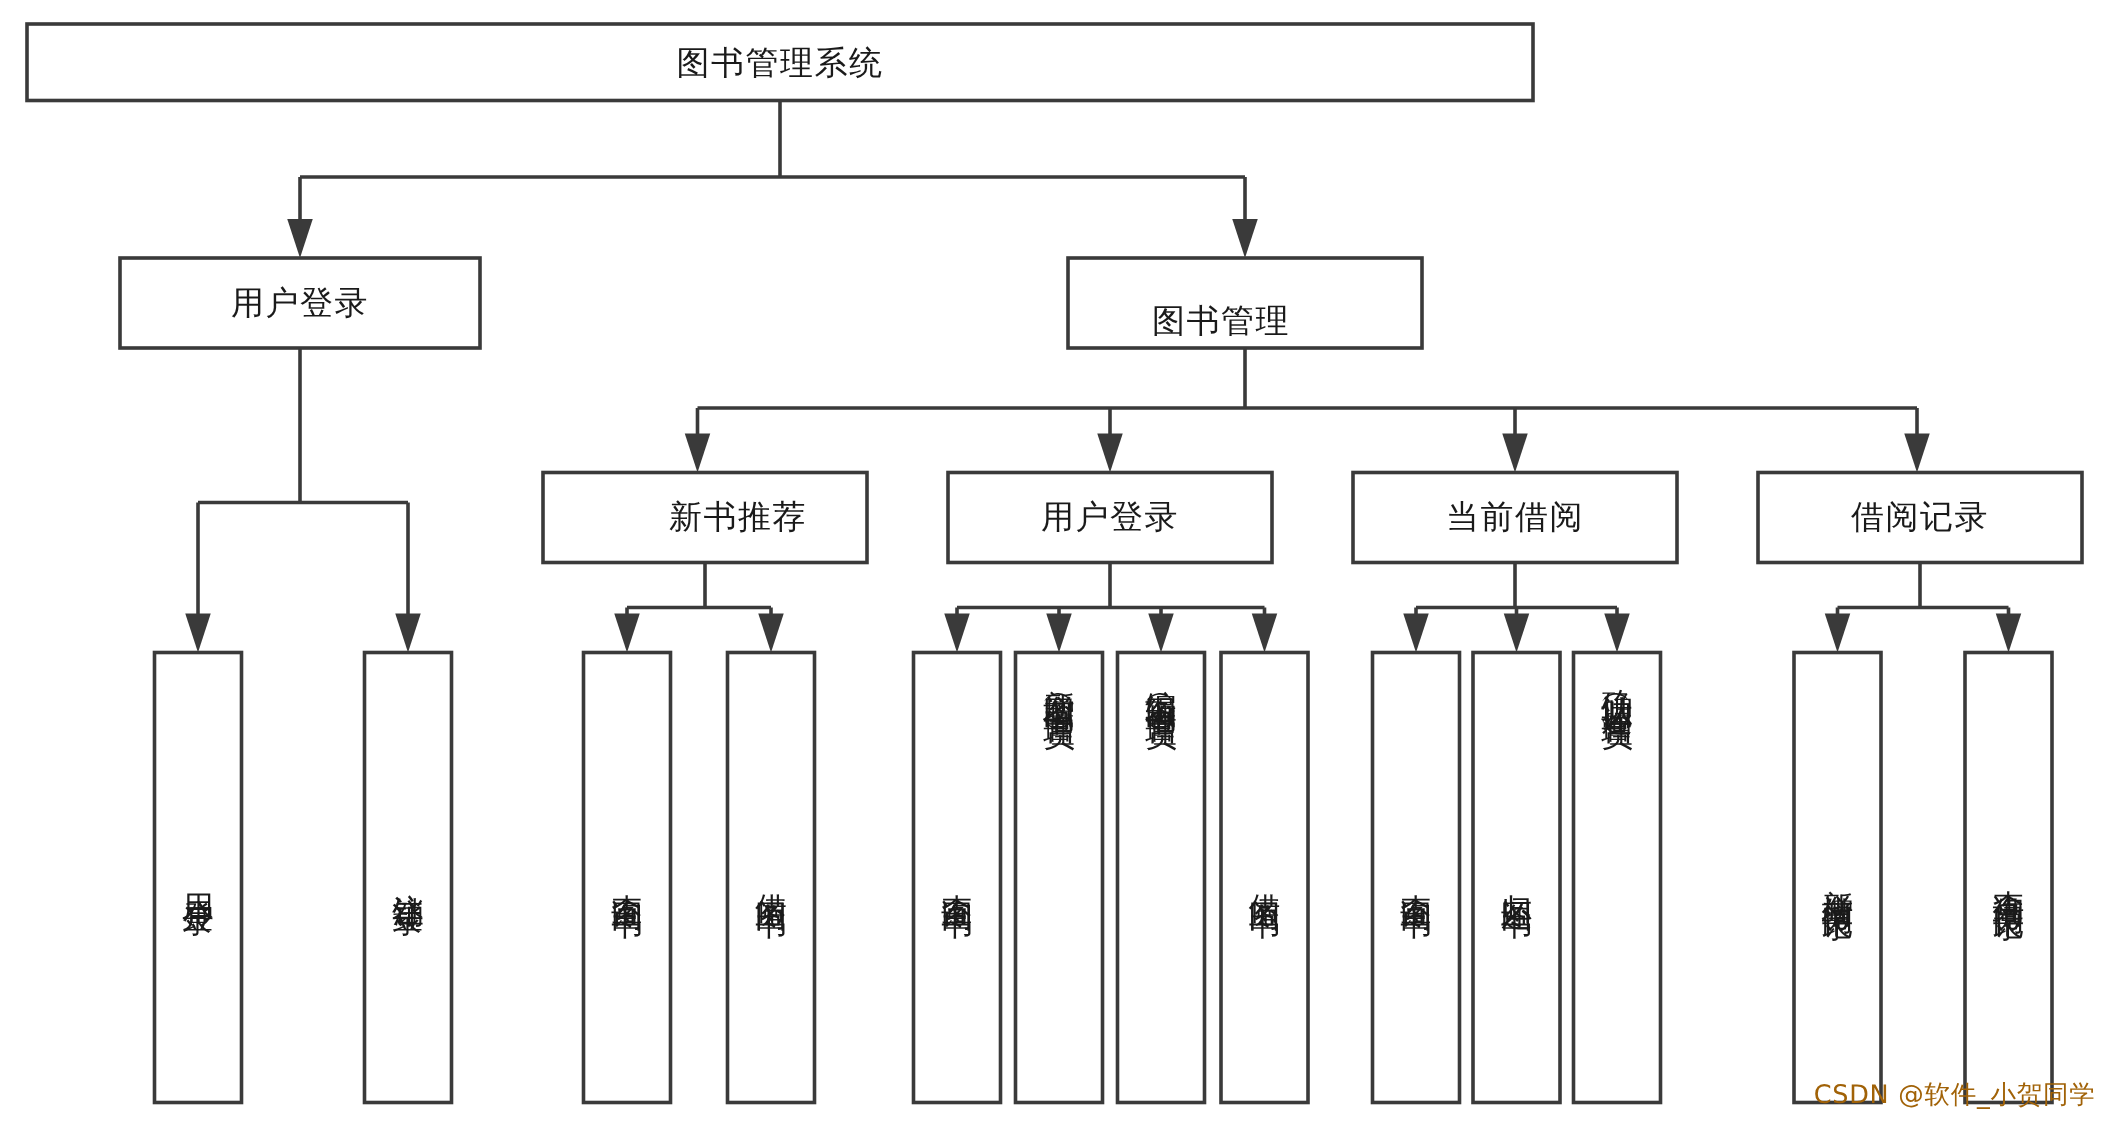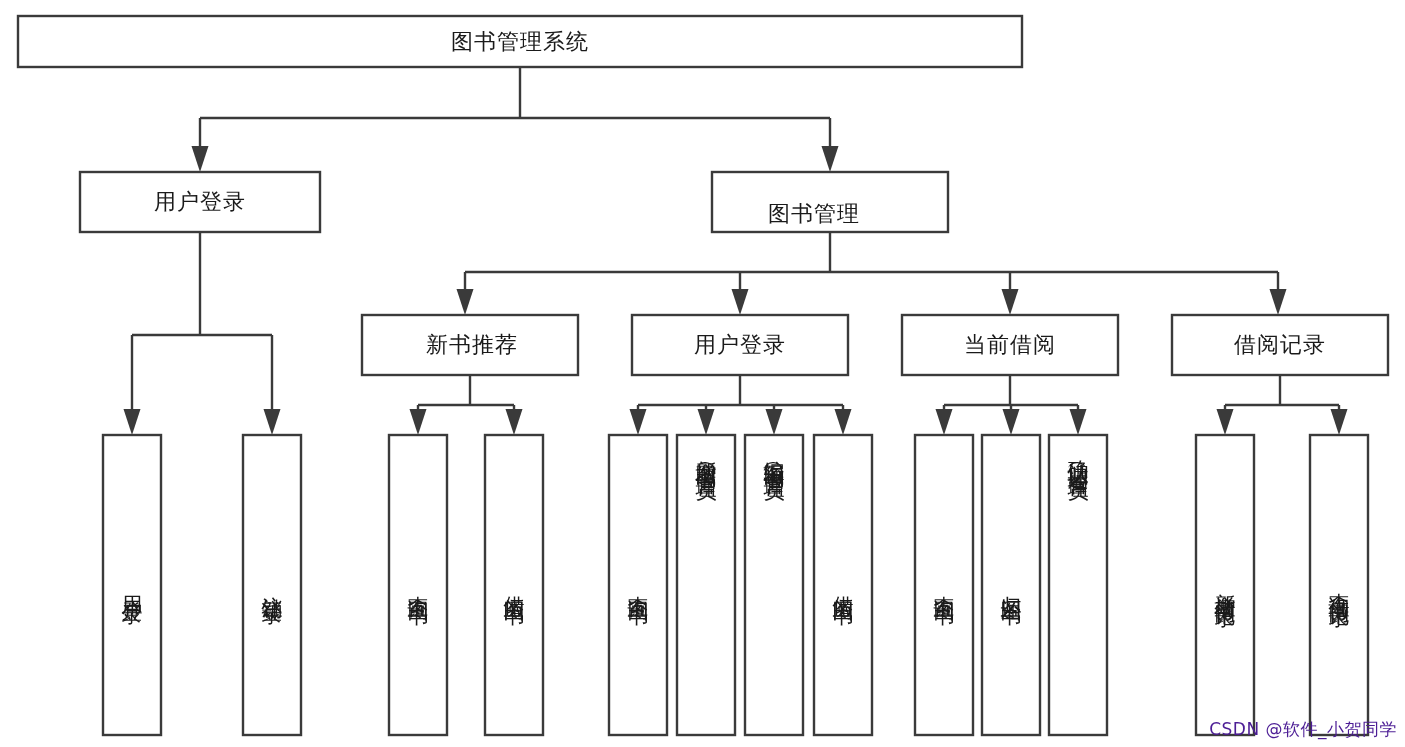--- a/index.html
+++ b/index.html
@@ -75,21 +75,21 @@
     color: #1a1a1a;
     white-space: nowrap;
     letter-spacing: 1px;
   }
   #watermark {
     position: absolute;
     right: 8px;
     bottom: 6px;
     font-family: "DejaVu Sans", "Liberation Sans", sans-serif;
     font-size: 17px;
-    color: #4c1d95;
+    color: #a16207;
     letter-spacing: 0.5px;
     white-space: nowrap;
     pointer-events: none;
   }
 </style>
 </head>
 <body>
 
 <div id="diagram-root">
   <svg id="tree-svg" viewBox="0 0 1405 747">
@@ -174,21 +174,21 @@
   <div id="vlabel-layer">
       <div class="hlabel-wrap" style="left: 18px; top: 16px; width: 1004px; height: 51px;">
         <span class="hlabel-text">图书管理系统</span>
       </div>
       <div class="hlabel-wrap" style="left: 80px; top: 172px; width: 240px; height: 60px;">
         <span class="hlabel-text">用户登录</span>
       </div>
       <div class="hlabel-wrap" style="left: 696px; top: 172px; width: 236px; height: 60px; margin-top: 12px;">
         <span class="hlabel-text">图书管理</span>
       </div>
-      <div class="hlabel-wrap" style="left: 364px; top: 315px; width: 216px; height: 60px;">
+      <div class="hlabel-wrap" style="left: 384px; top: 315px; width: 216px; height: 60px;">
         <span class="hlabel-text">新书推荐</span>
       </div>
       <div class="hlabel-wrap" style="left: 632px; top: 315px; width: 216px; height: 60px;">
         <span class="hlabel-text">用户登录</span>
       </div>
       <div class="hlabel-wrap" style="left: 902px; top: 315px; width: 216px; height: 60px;">
         <span class="hlabel-text">当前借阅</span>
       </div>
       <div class="hlabel-wrap" style="left: 1172px; top: 315px; width: 216px; height: 60px; justify-content: center;">
         <span class="hlabel-text">借阅记录</span>

